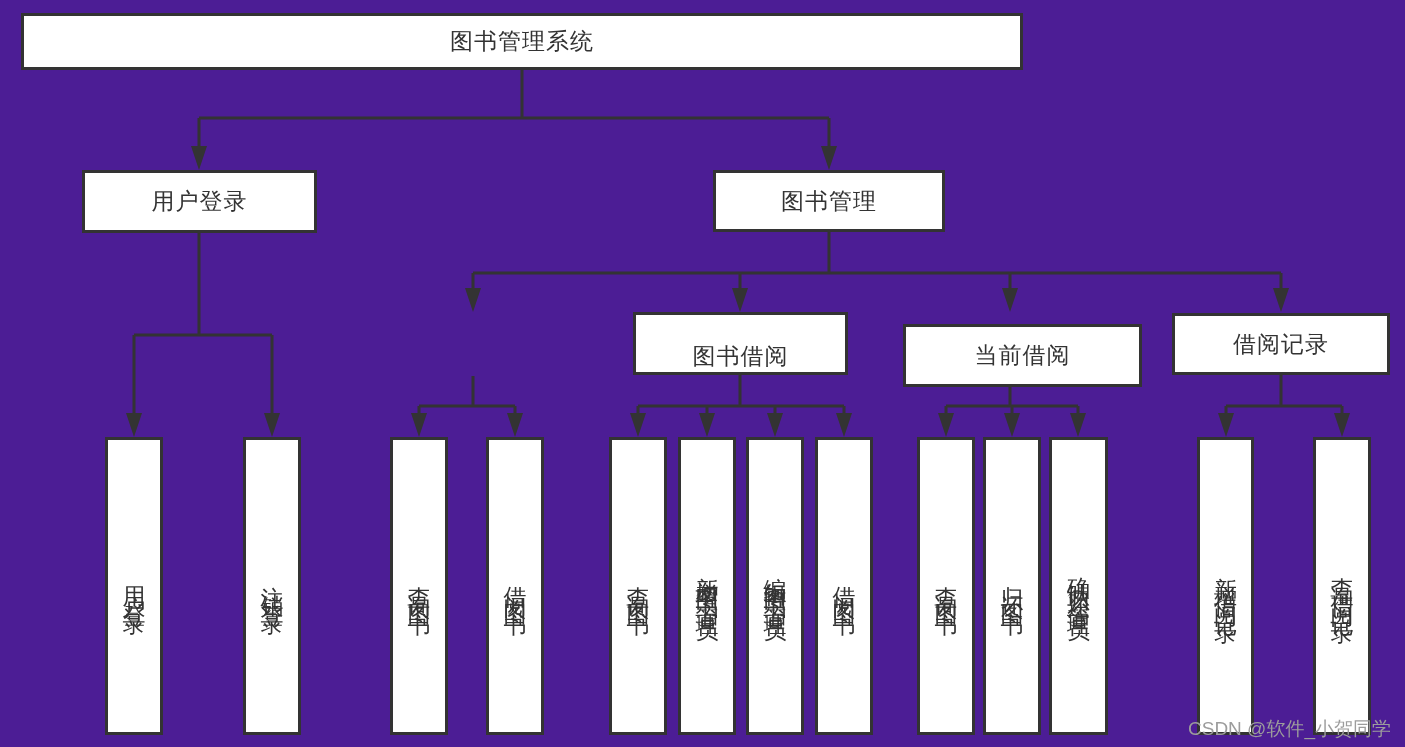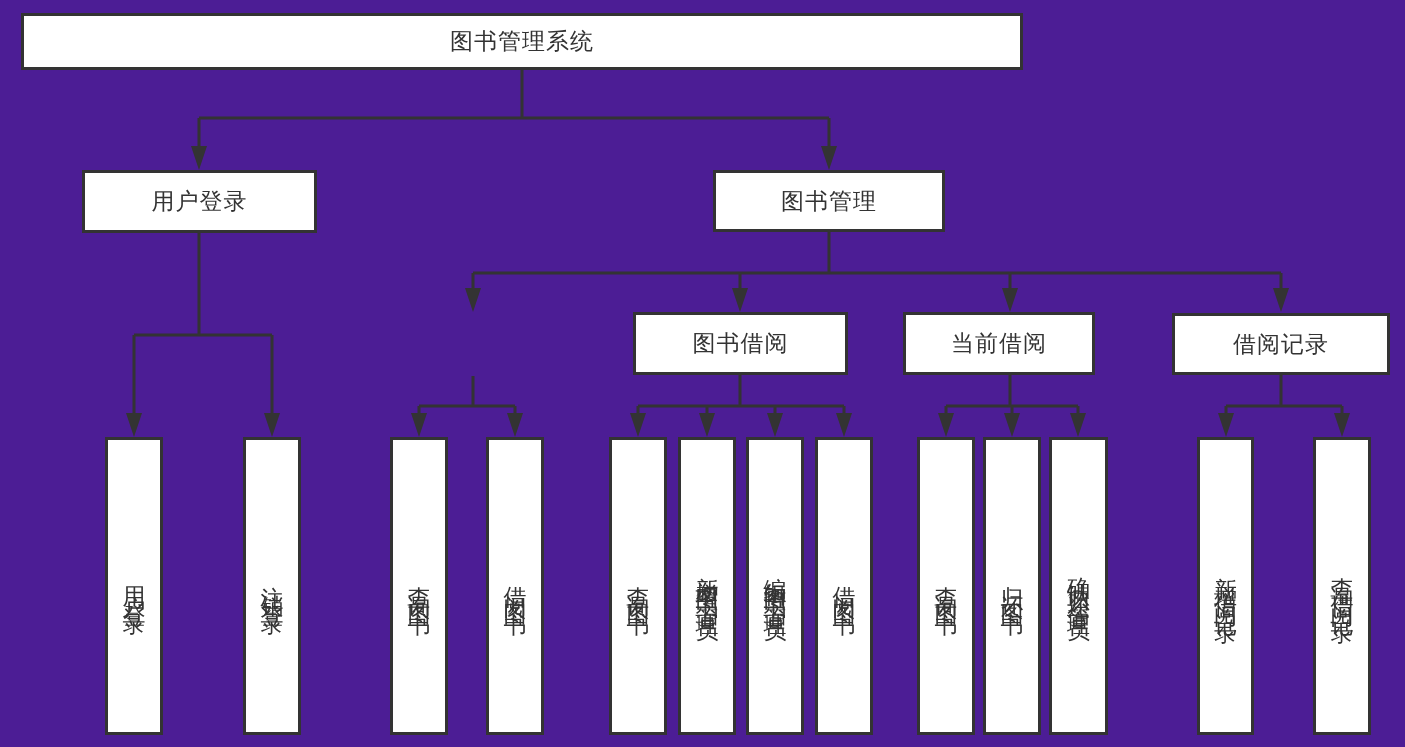--- a/index.html
+++ b/index.html
@@ -103,24 +103,24 @@
     <span>图书管理系统</span>
   </div>
 
   <div class="box" style="left:82px; top:170px; width:235px; height:63px;">
     <span>用户登录</span>
   </div>
   <div class="box" style="left:713px; top:170px; width:232px; height:62px;">
     <span>图书管理</span>
   </div>
 
-  <div class="box" style="left:633px; top:312px; width:215px; height:63px;">
+  <div class="box" style="left:633px; top:312px; width:215px; height:63px;align-items:flex-end;">
     <span>图书借阅</span>
   </div>
-  <div class="box" style="left:903px; top:312px; width:192px; height:63px;">
+  <div class="box" style="left:903px; top:324px; width:239px; height:63px;">
     <span>当前借阅</span>
   </div>
   <div class="box" style="left:1172px; top:313px; width:218px; height:62px;">
     <span>借阅记录</span>
   </div>
 
   <div class="box" style="left:105px; top:437px; width:58px; height:298px;">
     <span class="vlabel">用户登录</span>
   </div>
   <div class="box" style="left:243px; top:437px; width:58px; height:298px;">
@@ -157,14 +157,15 @@
     <span class="vlabel long">确认归还（管理员）</span>
   </div>
 
   <div class="box" style="left:1197px; top:437px; width:57px; height:298px;">
     <span class="vlabel">新增借阅记录</span>
   </div>
   <div class="box" style="left:1313px; top:437px; width:58px; height:298px;">
     <span class="vlabel">查询借阅记录</span>
   </div>
 
+  <div class="watermark">CSDN @软件_小贺同学</div>
 
 </div>
 
 </body></html>

